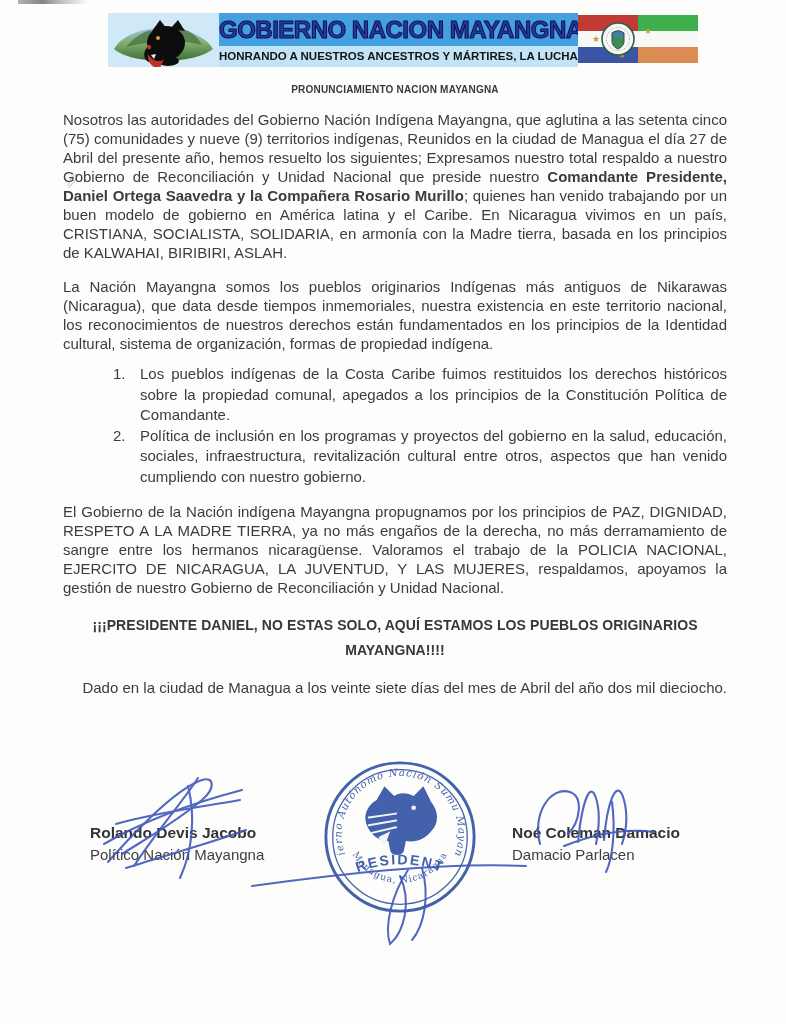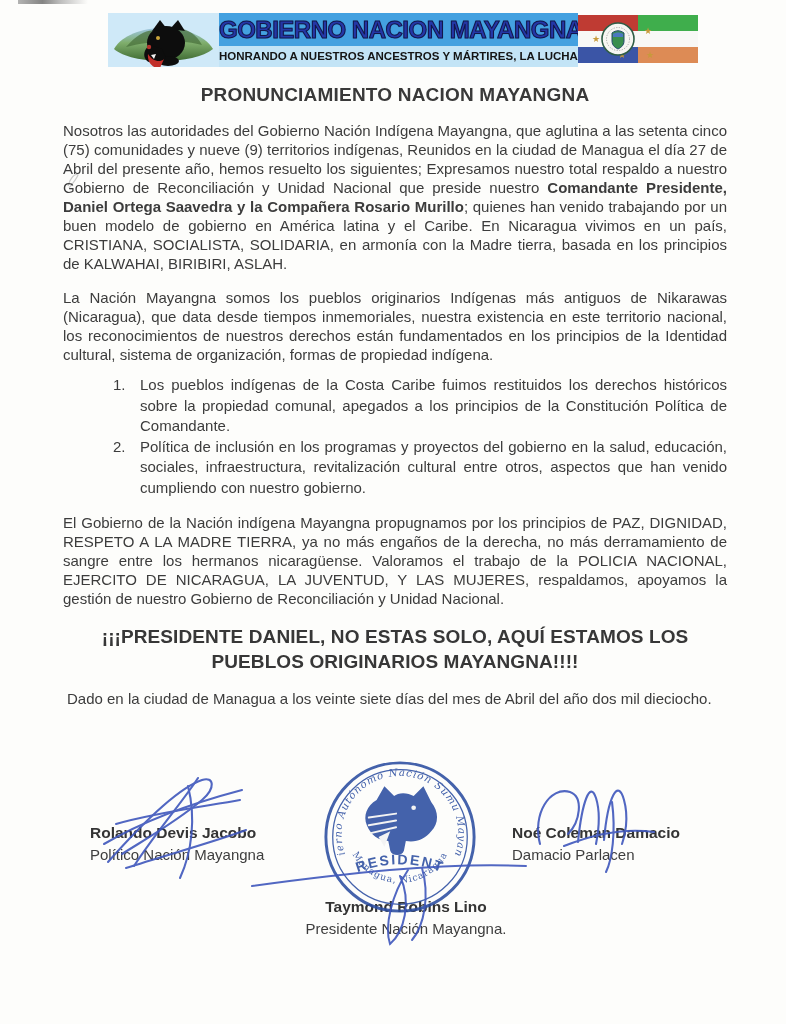--- a/index.html
+++ b/index.html
@@ -23,29 +23,29 @@
   .flag { position:relative; width:120px; height:48px; margin-top:2px; flex:none;
           box-shadow:0 0 0 1px #d8d8d8 inset; }
   .flag .half { position:absolute; top:0; width:60px; height:48px; display:flex; flex-direction:column; }
   .flag .half.l { left:0; } .flag .half.r { left:60px; }
   .flag .stripe { flex:1; }
   .flag .star { position:absolute; font-size:9px; color:#c79a3b; line-height:9px; }
   .flag .emblem { position:absolute; left:23px; top:7px; }
 
   
   main { position:absolute; top:70px; left:63px; width:664px; }
-  h1.doc-title { font-size:19px; margin:14px 0 0; text-align:center; color:#393939; letter-spacing:.2px; }
+  h1.doc-title { font-size:10px; margin:14px 0 0; text-align:center; color:#393939; letter-spacing:.2px; }
   p.body { font-size:15px; line-height:19px; text-align:justify; margin:15px 0 0; }
   .list { margin:11px 0 0 50px; }
   .li-row { display:flex; font-size:15px; line-height:20.5px; }
   .li-num { width:27px; flex:none; }
   .li-text { flex:1; text-align:justify; }
-  h2.slogan { font-size:19px; line-height:25px; text-align:center; margin:16px auto 0; width:632px;
+  h2.slogan { font-size:14px; line-height:25px; text-align:center; margin:16px auto 0; width:632px;
               color:#373737; letter-spacing:.1px; }
-  p.dado { font-size:15px; line-height:21.5px; margin:14px 0 0; padding-left:4px; text-align:left; }
+  p.dado { font-size:15px; line-height:21.5px; margin:14px 0 0; padding-left:4px; text-align:right; }
 
   
   .sig-area { position:absolute; top:758px; left:0; width:786px; height:266px; }
   .sig-name { position:absolute; font-size:15.5px; font-weight:bold; color:#343434; white-space:nowrap; }
   .sig-role { position:absolute; font-size:15px; color:#3e3e3e; white-space:nowrap; }
   .center-block { position:absolute; left:276px; top:140px; width:260px; text-align:center; }
   .center-block .nm { font-size:15.5px; font-weight:bold; color:#343434; }
   .center-block .rl { font-size:15px; color:#3e3e3e; margin-top:4px; }
   .ink { position:absolute; }
 </style>
@@ -141,24 +141,20 @@
   </main>
 
   <section class="sig-area">
 
     <div class="sig-name" style="left:90px; top:66px;">Rolando Devis Jacobo</div>
     <div class="sig-role" style="left:90px; top:88px;">Político Nación Mayangna</div>
 
     <div class="sig-name" style="left:512px; top:66px;">Noé Coleman Damacio</div>
     <div class="sig-role" style="left:512px; top:88px;">Damacio Parlacen</div>
 
-    <div class="center-block">
-      <div class="nm">Taymond Robins Lino</div>
-      <div class="rl">Presidente Nación Mayangna.</div>
-    </div>
 
     <svg class="ink" style="left:322px; top:0;" width="156" height="158" viewBox="0 0 160 160" opacity="0.88">
       <g stroke="#2b4da0" fill="none">
         <circle cx="80" cy="80" r="76" stroke-width="3"></circle>
         <circle cx="80" cy="80" r="69" stroke-width="1.3"></circle>
       </g>
       <defs>
         <path id="arcTop" d="M 23,96 A 60,60 0 1 1 137,96"></path>
         <path id="arcBot" d="M 28,90 A 55,55 0 0 0 132,90"></path>
         <path id="arcMid" d="M 32,118 Q 80,98 128,118"></path>

